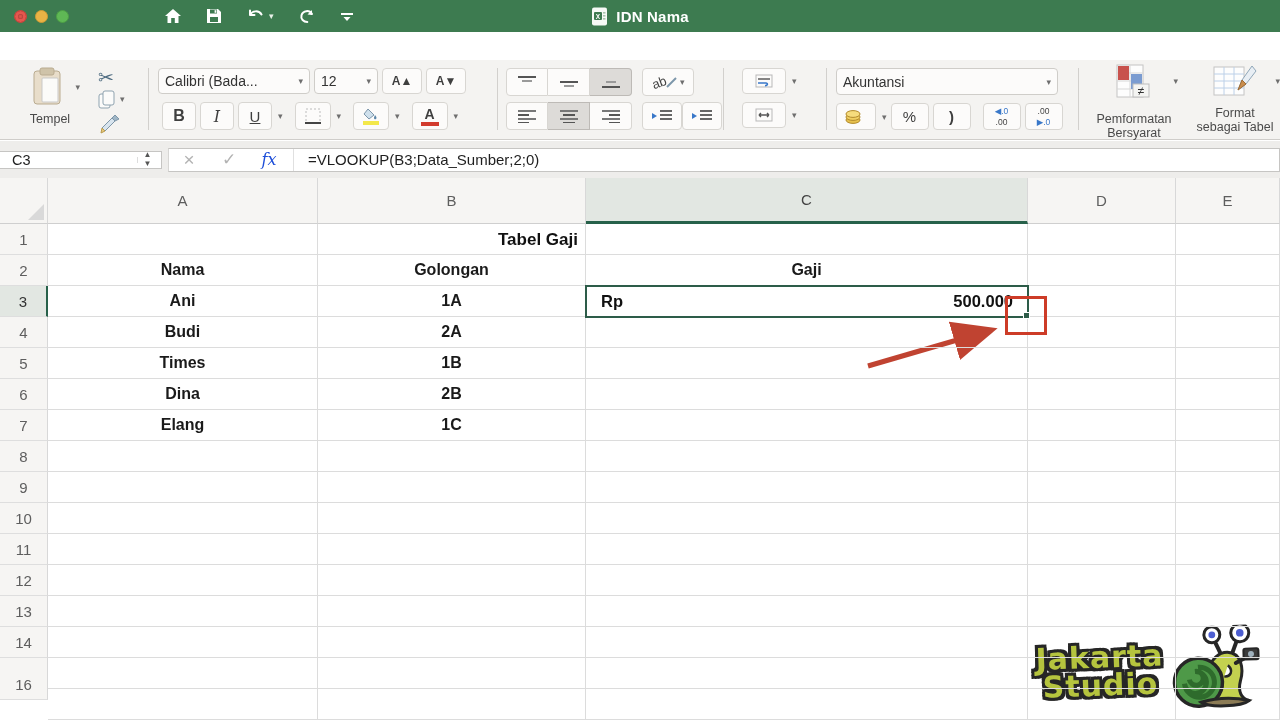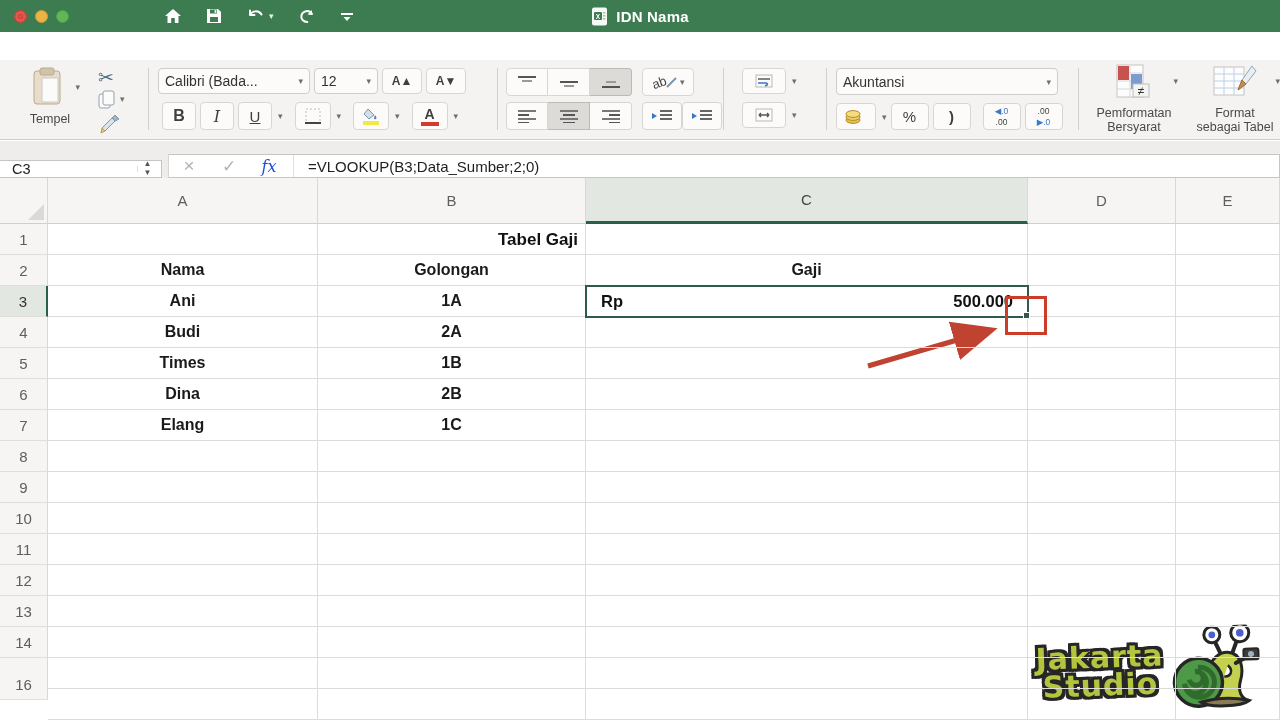--- a/index.html
+++ b/index.html
@@ -39,21 +39,21 @@
   .rbtn.toggled { background:#dddbd8; border-color:#bdbab6; }
   .rrow { display:flex; align-items:center; gap:4px; }
   .caret { font-size:9px; color:#6e6e6e; margin-left:2px; }
   .combo { background:#fcfbfa; border:1px solid #cfcdc9; border-radius:4px;
     display:flex; align-items:center; justify-content:space-between; padding:0 6px; font-size:14px; color:#333; }
   .biglabel { font-size:12.5px; color:#4a4a4a; text-align:center; line-height:1.15; }
   .lines-icon svg { display:block; }
 
   
   .fbar { position:absolute; left:0; top:141px; width:1280px; height:37px;
-    background:#eeedeb; display:flex; align-items:flex-end; }
+    background:#eeedeb; display:flex; align-items:center; }
   .namebox { width:162px; background:#fff; border:1px solid #c6c5c3; border-left:none;
     display:flex; align-items:center; position:relative; }
   .namebox .ref { padding-left:12px; font-size:14.5px; color:#222; }
   .stepper { position:absolute; right:4px; top:5px; bottom:5px; width:20px; border-left:1px solid #ddd;
     display:flex; flex-direction:column; align-items:center; justify-content:center; color:#555; font-size:8px; line-height:1.1; }
   .fx-area { flex:1; background:#fff; border:1px solid #c6c5c3; border-left:1px solid #d7d6d4; margin-left:6px;
     display:flex; align-items:center; gap:0; }
   .fbtn { width:40px; text-align:center; color:#b3b3b3; font-size:16px; }
   .fbtn.fx { color:#1d4ed8; font-style:italic; font-family:"DejaVu Serif", serif; font-size:16px; }
   .fsep { width:1px; height:22px; background:#e0e0e0; margin:0 4px; }
@@ -378,21 +378,21 @@
             <line x1="17" y1="1" x2="17" y2="33" stroke="#d7d7d7"></line>
             <line x1="4" y1="9" x2="30" y2="9" stroke="#d7d7d7"></line>
             <line x1="4" y1="17" x2="30" y2="17" stroke="#d7d7d7"></line>
             <line x1="4" y1="25" x2="30" y2="25" stroke="#d7d7d7"></line>
             <rect x="5" y="2" width="11" height="14" fill="#c8524d"></rect>
             <rect x="18" y="10" width="11" height="15" fill="#7b9cd1"></rect>
             <rect x="20" y="20" width="16" height="13" fill="#f4f4f2" stroke="#bdbdbd"></rect>
             <text x="28" y="31" font-size="12" fill="#333" text-anchor="middle">≠</text>
           </svg>
         <span class="caret" style="position:absolute; right:2px; top:12px;">▾</span>
-        <div class="biglabel" style="margin-top:2px;">
+        <div class="biglabel" style="margin-top:8px;">
           <div>Pemformatan</div>
           <div>Bersyarat</div>
         </div>
       </div>
       <div style="position:absolute; left:102px; top:4px; width:90px; text-align:center;">
         <svg width="46" height="36" viewBox="0 0 46 36">
             <rect x="2" y="3" width="30" height="28" fill="#fdfdfd" stroke="#c4c4c4"></rect>
             <line x1="2" y1="10" x2="32" y2="10" stroke="#bcd0e8"></line>
             <line x1="2" y1="17" x2="32" y2="17" stroke="#bcd0e8"></line>
             <line x1="2" y1="24" x2="32" y2="24" stroke="#bcd0e8"></line>

